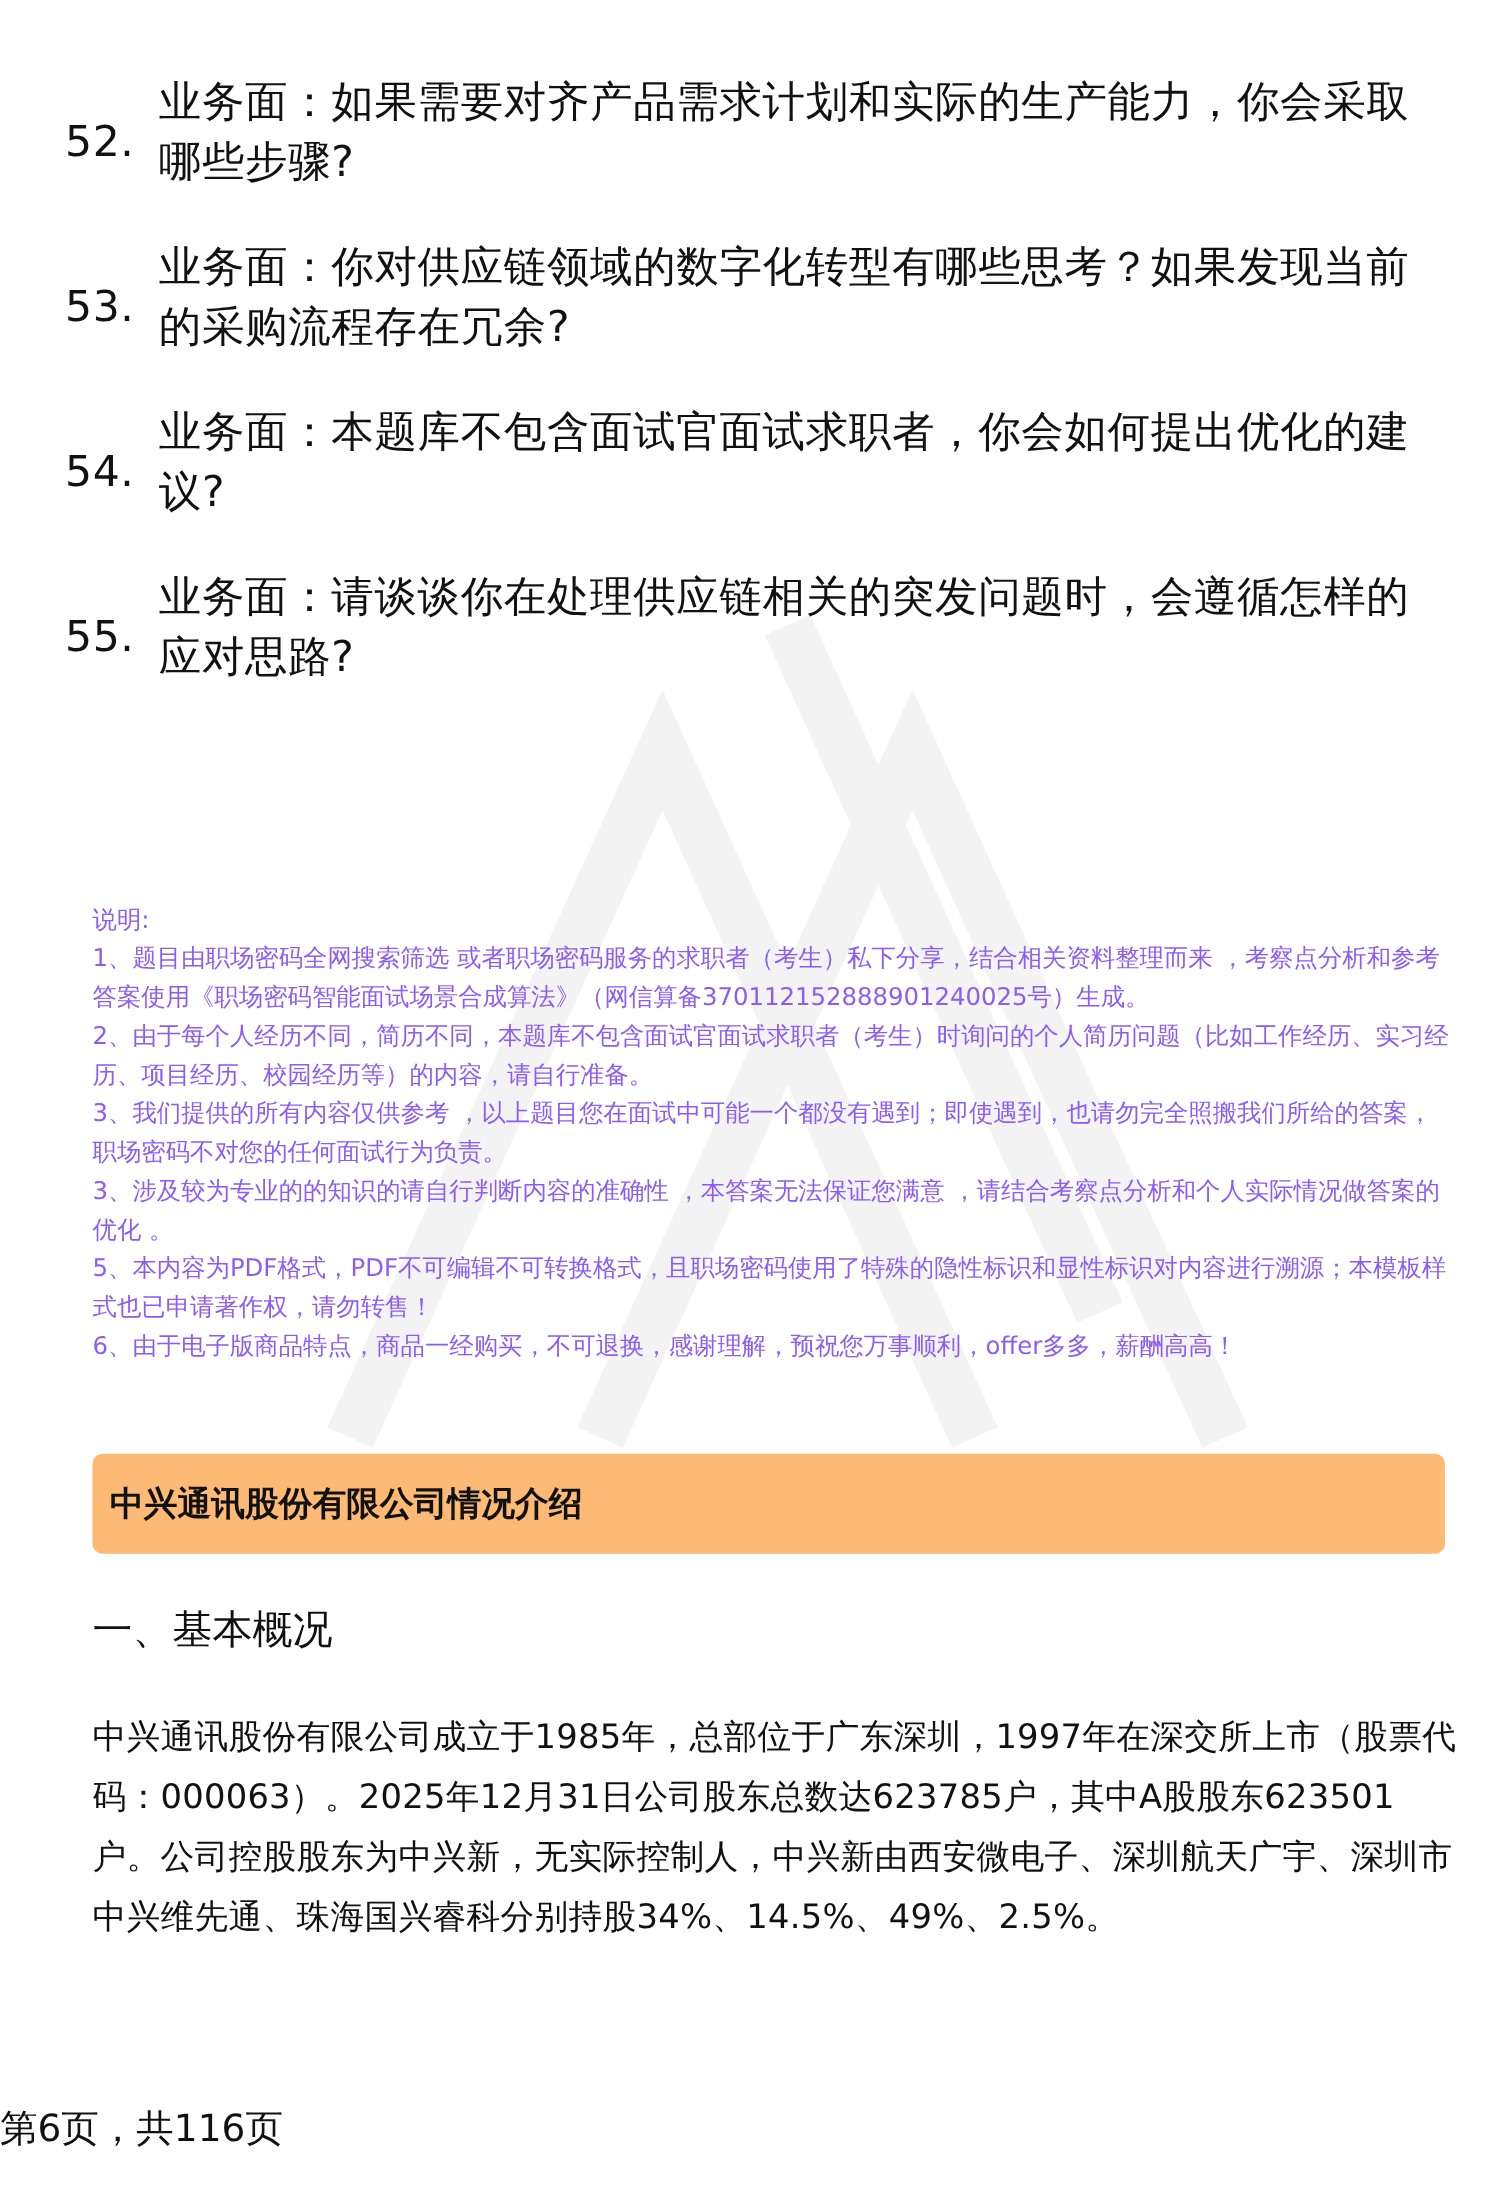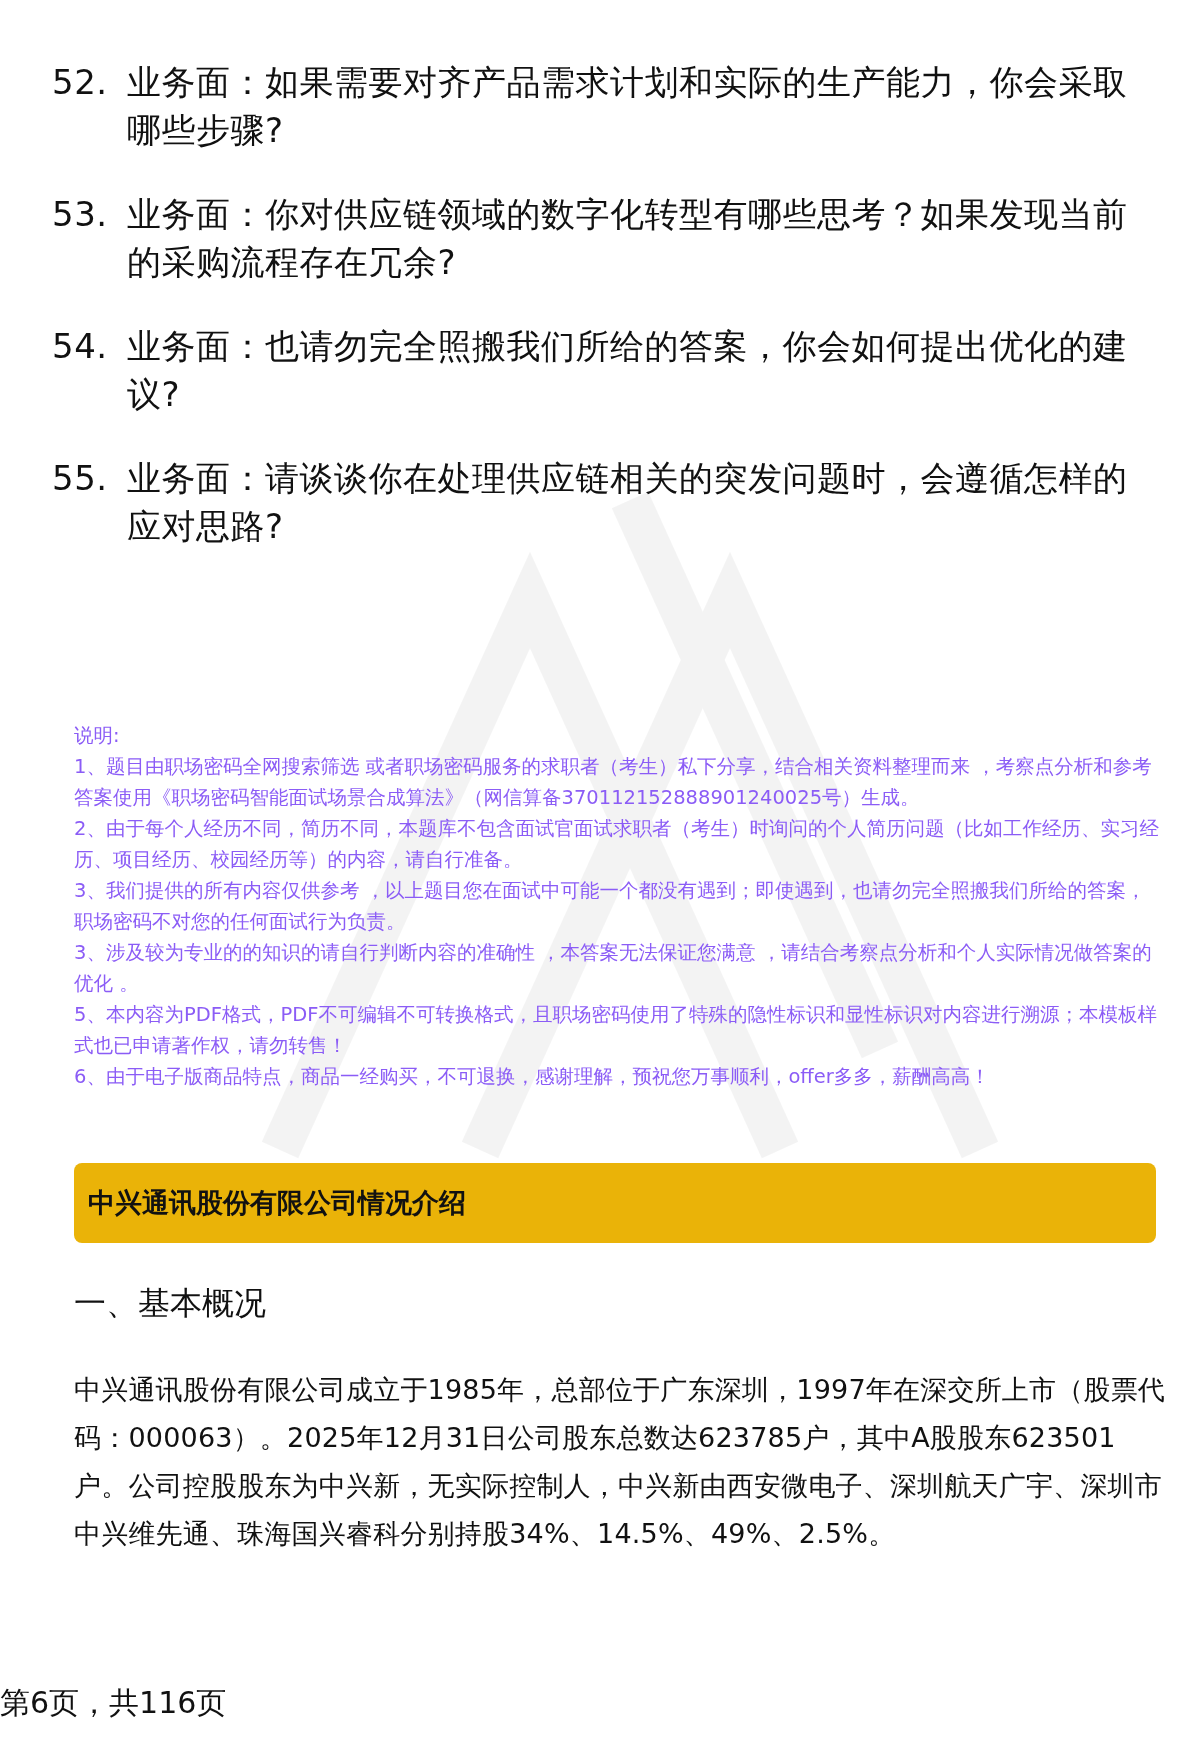--- a/index.html
+++ b/index.html
@@ -6,27 +6,27 @@
   body {
     width: 1200px; height: 1755px; position: relative; overflow: hidden;
     font-family: "DejaVu Sans", "Liberation Sans", sans-serif; color: #111;
   }
   .watermark {
     position: absolute; left: 180px; top: 450px; width: 900px; height: 800px;
     pointer-events: none; opacity: 0.09;
   }
   .questions { position: absolute; left: 52px; top: 58px; width: 1100px; }
   .q { display: flex; font-size: 34px; line-height: 48px; margin-bottom: 36px; letter-spacing: 0.5px; }
-  .q-num { width: 75px; flex: none; }
+  .q-num { width: 75px; flex: none; margin-top: 32px; }
   .q-text { flex: 1; }
   .notes { position: absolute; left: 74px; top: 720px; width: 1090px; font-size: 19.5px; line-height: 31px; color: #8b5cf6; }
   .notes p { margin: 0; }
   .section-header {
     position: absolute; left: 74px; top: 1163px; width: 1082px; height: 80px;
-    background: #eab308; border-radius: 8px; display: flex; align-items: center;
+    background: #fdba74; border-radius: 8px; display: flex; align-items: center;
   }
   .section-header span { font-weight: bold; font-size: 27px; padding-left: 14px; color: #111; }
   .subhead { position: absolute; left: 74px; top: 1282px; font-size: 32px; }
   .body-text { position: absolute; left: 74px; top: 1366px; width: 1095px; font-size: 27px; line-height: 48px; letter-spacing: 0.2px; }
   .footer { position: absolute; left: 0; width: 1200px; top: 1683px; font-size: 30px; }
 </style>
 </head>
 <body>
 
 <svg class="watermark" viewBox="0 0 900 800">
@@ -41,21 +41,21 @@
   <div class="q">
     <span class="q-num">52.</span>
     <span class="q-text">业务面：如果需要对齐产品需求计划和实际的生产能力，你会采取哪些步骤?</span>
   </div>
   <div class="q">
     <span class="q-num">53.</span>
     <span class="q-text">业务面：你对供应链领域的数字化转型有哪些思考？如果发现当前的采购流程存在冗余?</span>
   </div>
   <div class="q">
     <span class="q-num">54.</span>
-    <span class="q-text">业务面：也请勿完全照搬我们所给的答案，你会如何提出优化的建议?</span>
+    <span class="q-text">业务面：本题库不包含面试官面试求职者，你会如何提出优化的建议?</span>
   </div>
   <div class="q">
     <span class="q-num">55.</span>
     <span class="q-text">业务面：请谈谈你在处理供应链相关的突发问题时，会遵循怎样的应对思路?</span>
   </div>
 </div>
 
 <div class="notes">
   <p>说明:</p>
   <p>1、题目由职场密码全网搜索筛选 或者职场密码服务的求职者（考生）私下分享，结合相关资料整理而来 ，考察点分析和参考答案使用《职场密码智能面试场景合成算法》（网信算备370112152888901240025号）生成。</p>

